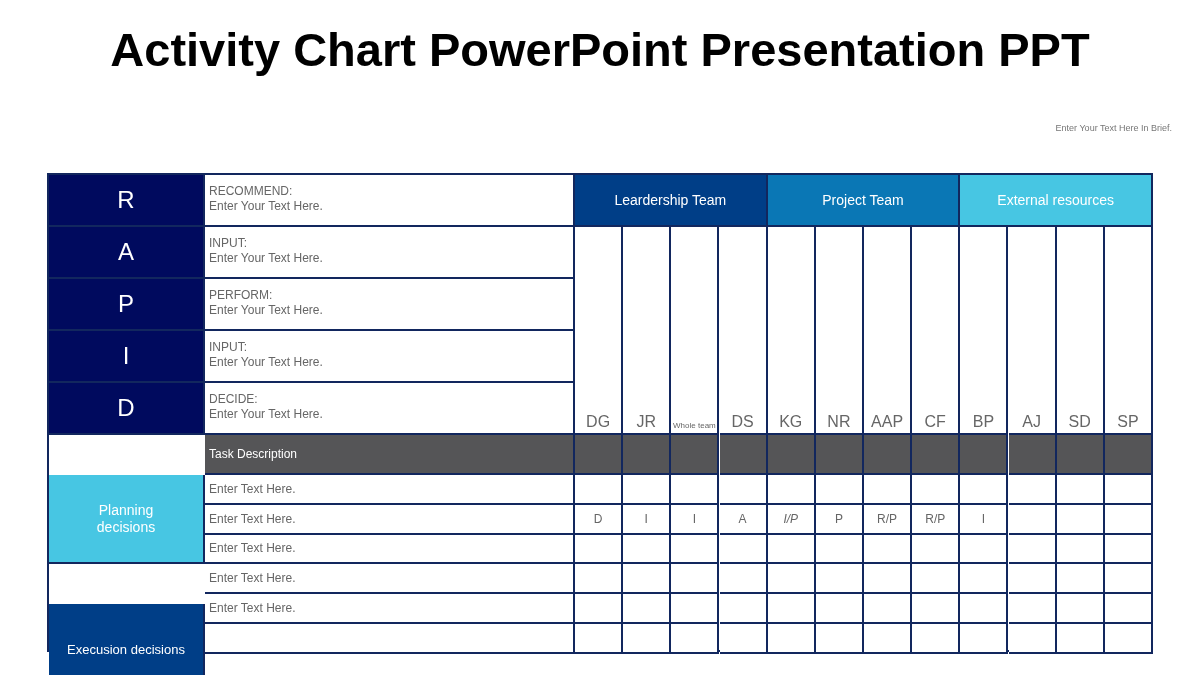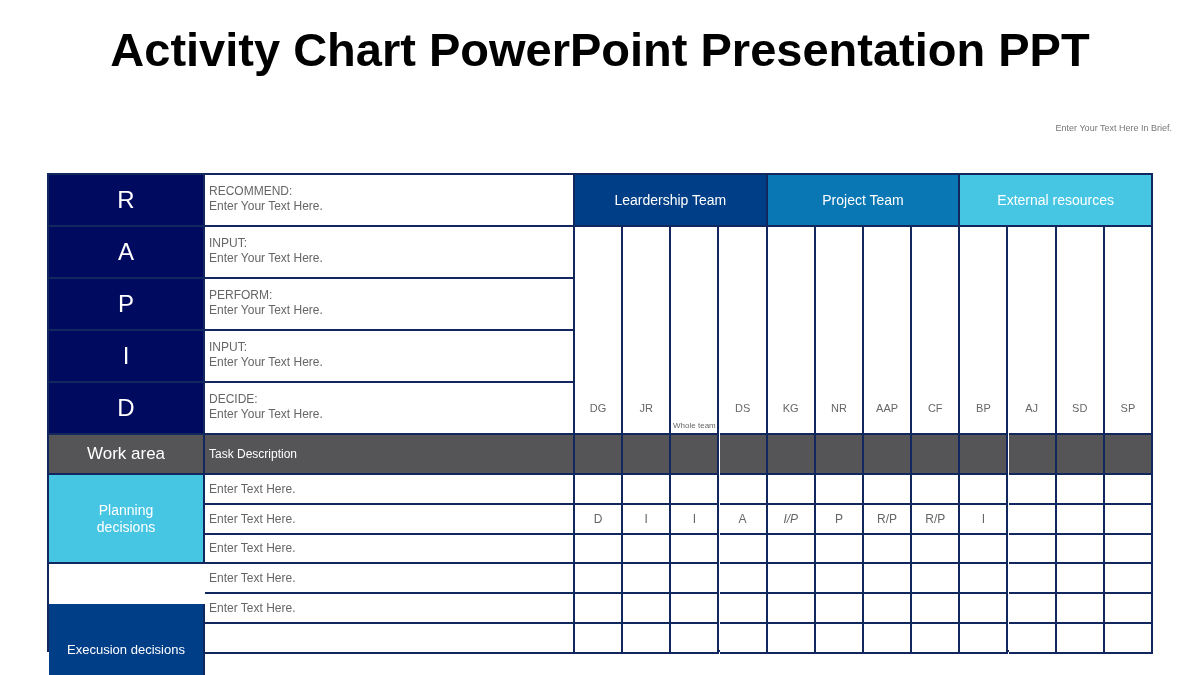--- a/index.html
+++ b/index.html
@@ -4,21 +4,21 @@
 <style>
   html, body { margin:0; padding:0; background:#ffffff; }
   body { width:1200px; height:675px; position:relative; overflow:hidden; font-family:"Liberation Sans", sans-serif; }
   .title { position:absolute; left:0; top:22px; width:1200px; text-align:center; font-weight:bold; font-size:47px; color:#000; letter-spacing:0px; }
   .subtitle { position:absolute; left:0; top:123px; width:1152px; text-align:right; font-size:9px; color:#777;margin-left:20px; }
   .grid { position:absolute; left:47px; top:173px; width:1106px; height:479px; border:2px solid #12275e; box-sizing:border-box; background:#fff; }
   .cell { position:absolute; box-sizing:border-box; border-right:2px solid #12275e; border-bottom:2px solid #12275e; overflow:hidden; }
   .letter { background:#000a5e; color:#fff; font-size:24px; display:flex; align-items:center; justify-content:center; }
   .desc { background:#fff; color:#666; font-size:12px; padding:9px 0 0 4px; line-height:15px; }
   .team { color:#fff; font-size:14px; display:flex; align-items:center; justify-content:center; }
-  .member { background:#fff; color:#666; font-size:11px; display:flex; align-items:flex-end; justify-content:center; padding-bottom:19px; }
+  .member { background:#fff; color:#666; font-size:16px; display:flex; align-items:flex-end; justify-content:center; padding-bottom:2px; }
   .member.small { font-size:8px; line-height:9px; text-align:right; padding-bottom:3px; }
   .darkhead { background:#555557; color:#fff; font-size:12px; display:flex; align-items:center; }
   .area { color:#fff; font-size:14px; display:flex; align-items:center; justify-content:center; text-align:center; line-height:17px; }
   .task { background:#fff; color:#666; font-size:12px; display:flex; align-items:center; padding-left:4px; }
   .val { background:#fff; color:#666; font-size:12px; display:flex; align-items:center; justify-content:center; }
 </style>
 </head>
 <body>
 
 <div class="title">Activity Chart PowerPoint Presentation PPT</div>
@@ -58,21 +58,20 @@
     <div class="cell member small" style="left: 622.333px; top: 52px; width: 48.1667px; height: 208px;">Whole team</div>
     <div class="cell member" style="left: 670.5px; top: 52px; width: 48.1667px; height: 208px;">DS</div>
     <div class="cell member" style="left: 766.833px; top: 52px; width: 48.1667px; height: 208px;">NR</div>
     <div class="cell member" style="left: 718.667px; top: 52px; width: 48.1667px; height: 208px;">KG</div>
     <div class="cell member" style="left: 815px; top: 52px; width: 48.1667px; height: 208px;">AAP</div>
     <div class="cell member" style="left: 911.333px; top: 52px; width: 48.1667px; height: 208px;">BP</div>
     <div class="cell member" style="left: 863.167px; top: 52px; width: 48.1667px; height: 208px;">CF</div>
     <div class="cell member" style="left: 959.5px; top: 52px; width: 48.1667px; height: 208px;">AJ</div>
     <div class="cell member" style="left: 1007.67px; top: 52px; width: 48.1667px; height: 208px;">SD</div>
     <div class="cell member" style="left: 1055.83px; top: 52px; width: 48.1667px; height: 208px;">SP</div>
-    <div class="cell darkhead" style="left: 0px; top: 260px; width: 156px; height: 40px; justify-content: center; font-size: 17px;">Work area</div>
     <div class="cell darkhead" style="left: 156px; top: 260px; width: 370px; height: 40px; padding-left: 4px;">Task Description</div>
     <div class="cell darkhead" style="left: 526px; top: 260px; width: 48.1667px; height: 40px;"></div>
     <div class="cell darkhead" style="left: 574.167px; top: 260px; width: 48.1667px; height: 40px;"></div>
     <div class="cell darkhead" style="left: 622.333px; top: 260px; width: 48.1667px; height: 40px;"></div>
     <div class="cell darkhead" style="left: 670.5px; top: 260px; width: 48.1667px; height: 40px;"></div>
     <div class="cell darkhead" style="left: 718.667px; top: 260px; width: 48.1667px; height: 40px;"></div>
     <div class="cell darkhead" style="left: 766.833px; top: 260px; width: 48.1667px; height: 40px;"></div>
     <div class="cell darkhead" style="left: 815px; top: 260px; width: 48.1667px; height: 40px;"></div>
     <div class="cell darkhead" style="left: 863.167px; top: 260px; width: 48.1667px; height: 40px;"></div>
     <div class="cell darkhead" style="left: 911.333px; top: 260px; width: 48.1667px; height: 40px;"></div>

